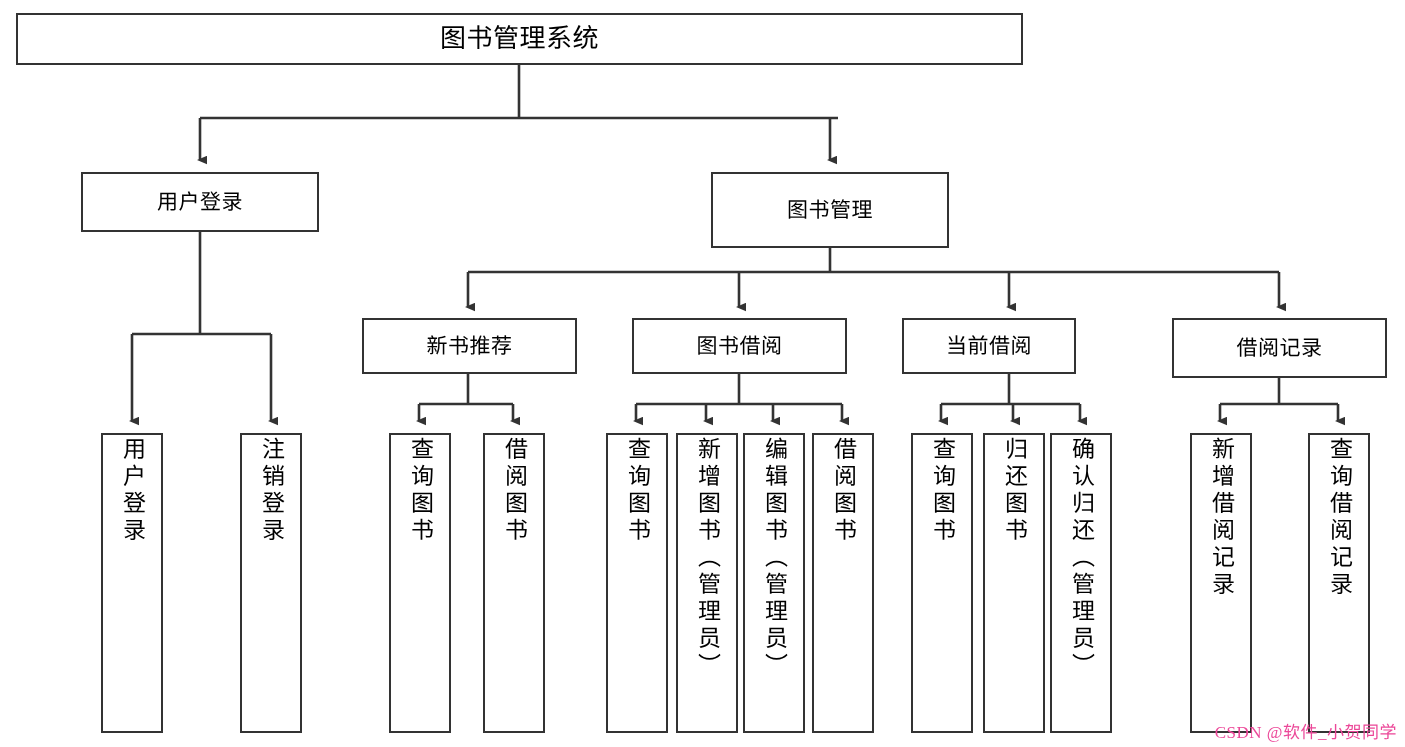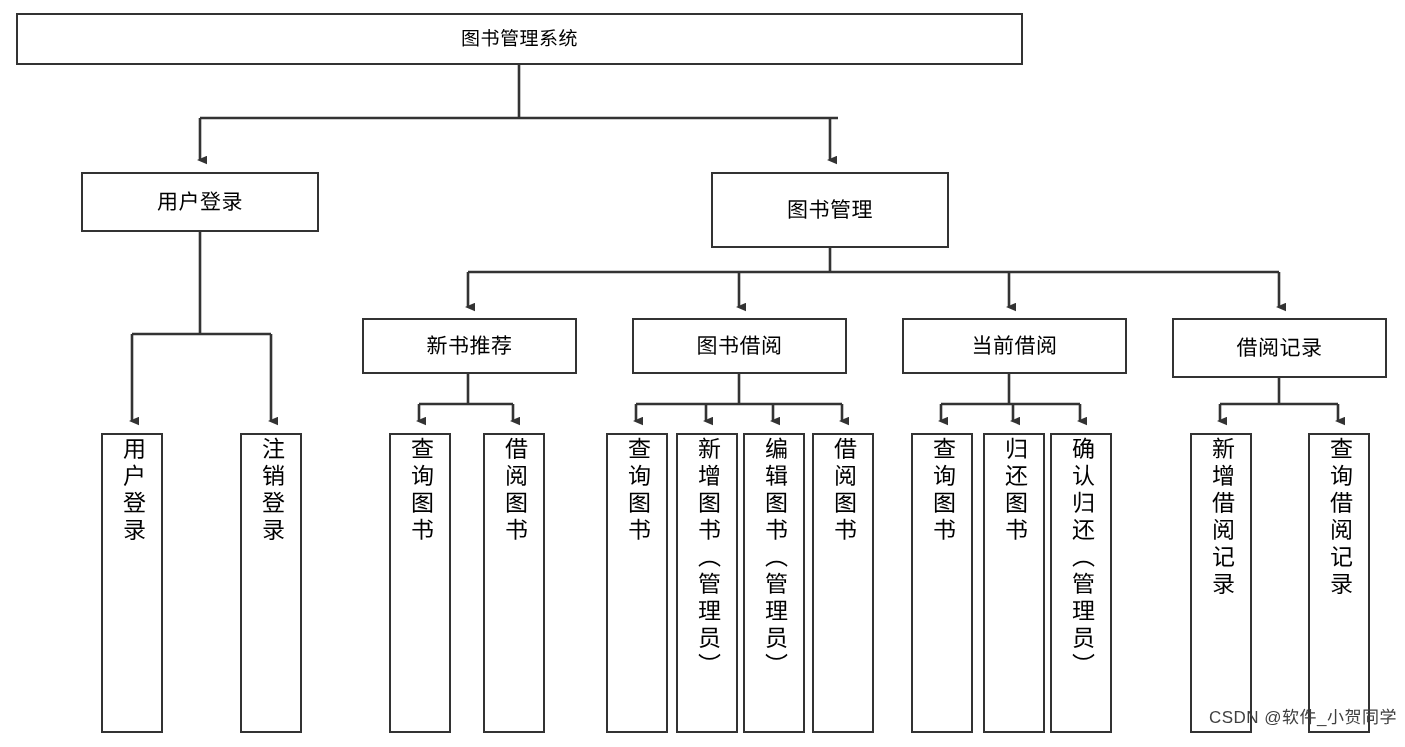--- a/index.html
+++ b/index.html
@@ -51,31 +51,31 @@
     padding-top: 2px;
   }
   .node.vertical .node-label {
     writing-mode: vertical-rl;
     text-orientation: upright;
     font-size: 23px;
     letter-spacing: 4px;
     line-height: 1;
     margin: 0 auto;
   }
-  .node.root .node-label { font-size: 19px; }
+  .node.root .node-label { font-size: 26px; }
   #watermark {
     position: absolute;
     right: 8px;
-    bottom: 19px;
+    bottom: 4px;
     font-size: 17px;
-    color: #404040;
+    color: #ec4899;
     letter-spacing: 0.5px;
     white-space: nowrap;
     z-index: 5;
-    font-family: Liberation Sans, sans-serif;
+    font-family: Liberation Serif, serif;
   }
 </style>
 </head>
 <body>
 
 <div id="canvas">
 
   <svg id="svg-layer" viewBox="0 0 1405 747" xmlns="http://www.w3.org/2000/svg">
     <defs>
       <marker id="arrow" markerWidth="10" markerHeight="10" refX="4.2" refY="7" orient="auto" markerUnits="userSpaceOnUse">
@@ -139,21 +139,21 @@
   <div class="node horizontal" style="left:711px; top:172px; width:238px; height:76px;">
     <span class="node-label">图书管理</span>
   </div>
 
   <div class="node horizontal" style="left:362px; top:318px; width:215px; height:56px;">
     <span class="node-label">新书推荐</span>
   </div>
   <div class="node horizontal" style="left:632px; top:318px; width:215px; height:56px;">
     <span class="node-label">图书借阅</span>
   </div>
-  <div class="node horizontal" style="left:902px; top:318px; width:225px; height:56px;">
+  <div class="node horizontal" style="left:902px; top:318px; width:174px; height:56px;">
     <span class="node-label">当前借阅</span>
   </div>
   <div class="node horizontal" style="left:1172px; top:318px; width:215px; height:60px;">
     <span class="node-label">借阅记录</span>
   </div>
 
   <div class="node vertical" style="left:101px; top:433px; width:62px; height:300px;">
     <span class="node-label">用户登录</span>
   </div>
   <div class="node vertical" style="left:240px; top:433px; width:62px; height:300px;">

